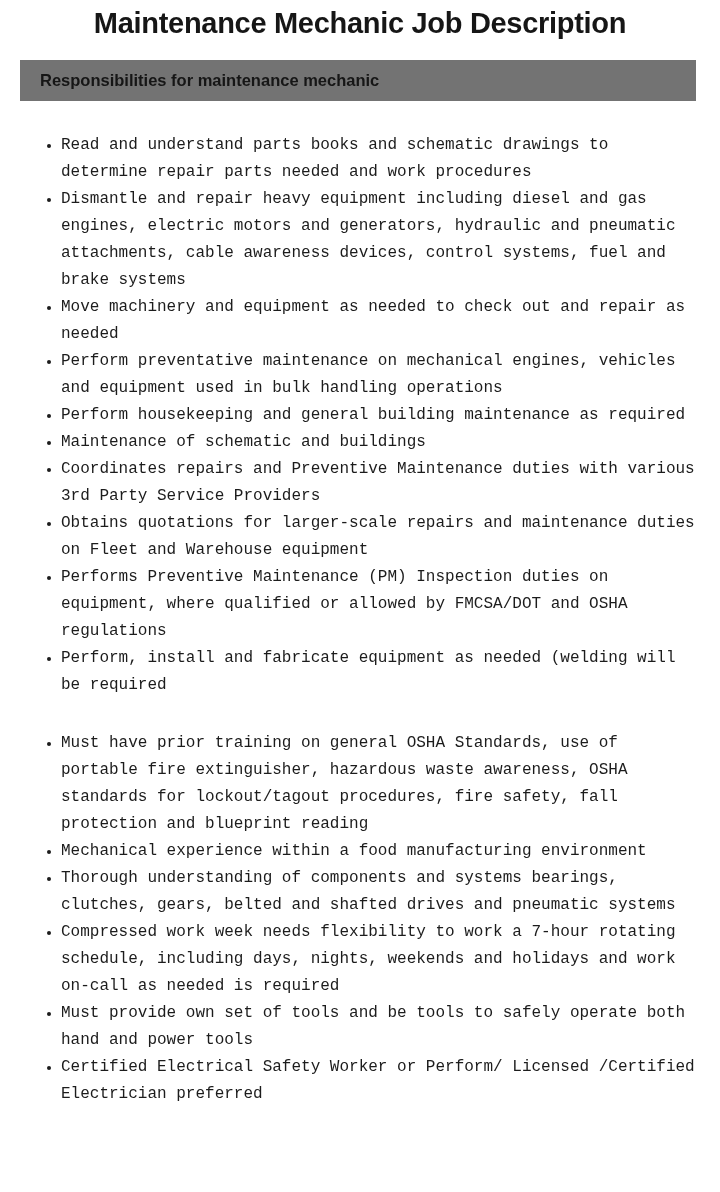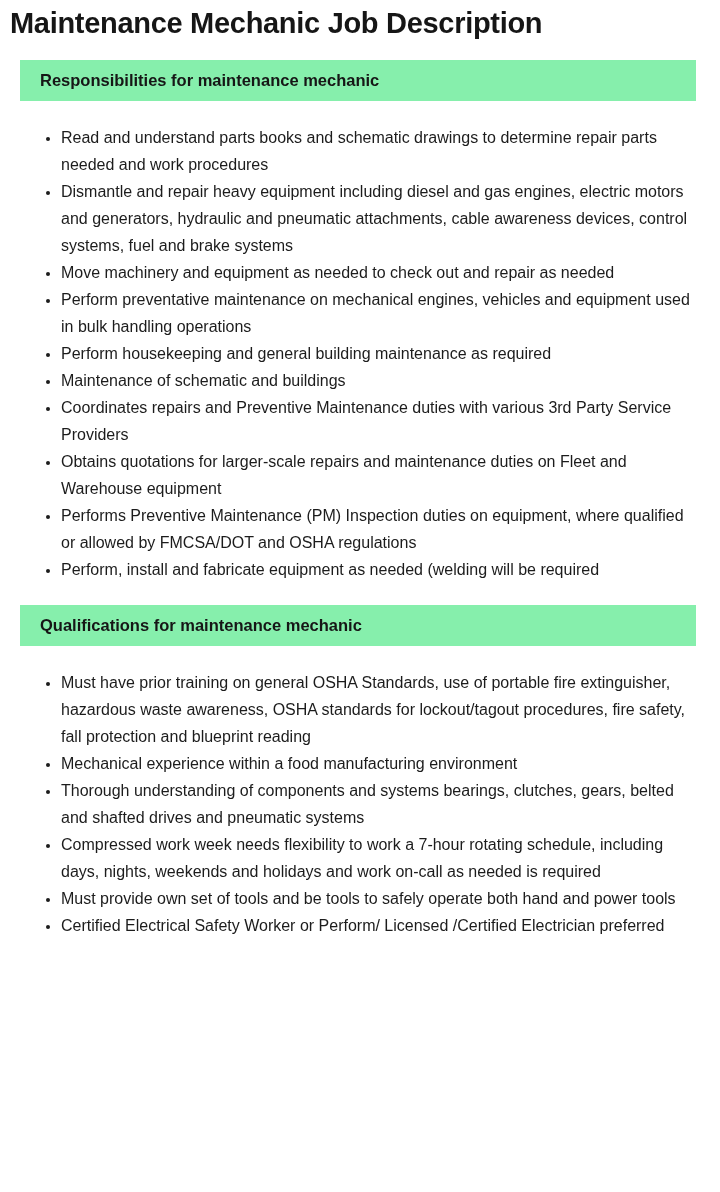--- a/index.html
+++ b/index.html
@@ -14,46 +14,48 @@
     color: #1c1c1c;
     -webkit-font-smoothing: antialiased;
   }
   .doc {
     width: 720px;
   }
   .page-title {
     font-size: 29px;
     line-height: 34px;
     font-weight: bold;
+    text-align: center;
     letter-spacing: -0.3px;
     margin: 6px 10px 20px 10px;
     color: #161616;
   }
   .intro {
     margin: 0 24px 0 20px;
     font-size: 16px;
     line-height: 27px;
     color: #1c1c1c;
   }
   .section-header {
     margin: 15px 24px 0 20px;
-    background: #86efac;
+    background: #737373;
     padding: 10px 10px 10px 20px;
     font-size: 16.5px;
     line-height: 21px;
     font-weight: bold;
     color: #161616;
   }
   ul.bullet-list {
-    margin: 23px 24px 22px 20px;
+    margin: 31px 24px 22px 20px;
     padding: 0 0 0 41px;
     font-size: 16px;
     line-height: 27px;
     color: #1c1c1c;
     list-style: disc outside;
+    font-family: Liberation Mono, monospace;
   }
   ul.bullet-list li {
     margin: 0;
     padding: 0;
   }
   ul.bullet-list li::marker {
     font-size: 13px;
     color: #1c1c1c;
   }
 </style>
@@ -75,21 +77,20 @@
         <li>Perform housekeeping and general building maintenance as required</li>
         <li>Maintenance of schematic and buildings</li>
         <li>Coordinates repairs and Preventive Maintenance duties with various 3rd Party Service Providers</li>
         <li>Obtains quotations for larger-scale repairs and maintenance duties on Fleet and Warehouse equipment</li>
         <li>Performs Preventive Maintenance (PM) Inspection duties on equipment, where qualified or allowed by FMCSA/DOT and OSHA regulations</li>
         <li>Perform, install and fabricate equipment as needed (welding will be required</li>
       </ul>
   </div>
 
   <div class="section">
-    <div class="section-header">Qualifications for maintenance mechanic</div>
     <ul class="bullet-list">
         <li>Must have prior training on general OSHA Standards, use of portable fire extinguisher, hazardous waste awareness, OSHA standards for lockout/tagout procedures, fire safety, fall protection and blueprint reading</li>
         <li>Mechanical experience within a food manufacturing environment</li>
         <li>Thorough understanding of components and systems bearings, clutches, gears, belted and shafted drives and pneumatic systems</li>
         <li>Compressed work week needs flexibility to work a 7-hour rotating schedule, including days, nights, weekends and holidays and work on-call as needed is required</li>
         <li>Must provide own set of tools and be tools to safely operate both hand and power tools</li>
         <li>Certified Electrical Safety Worker or Perform/ Licensed /Certified Electrician preferred</li>
       </ul>
   </div>
 

